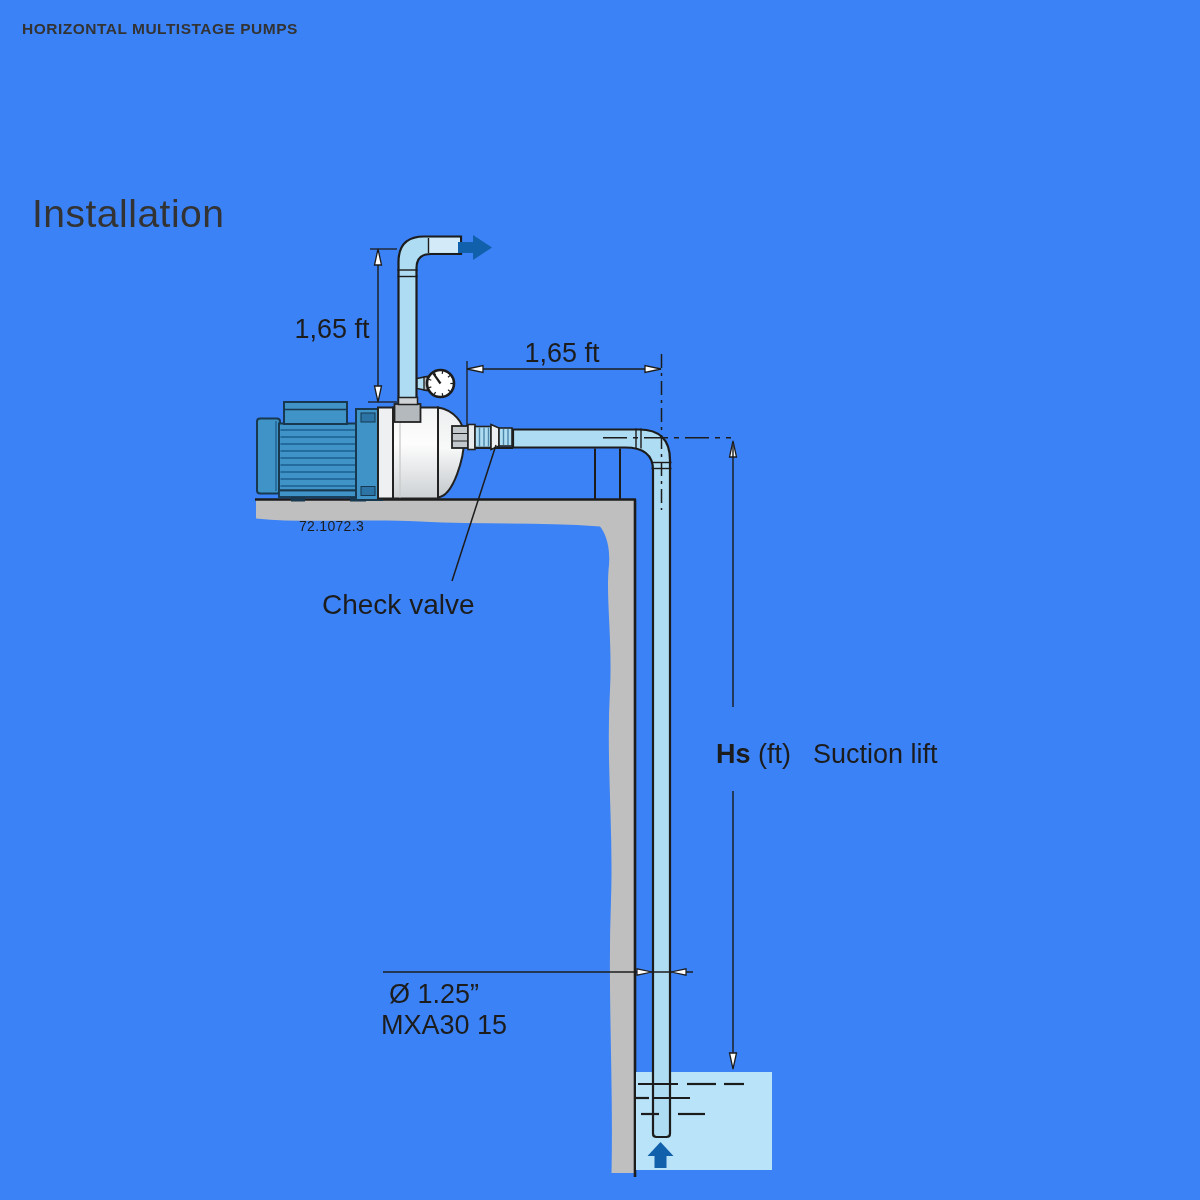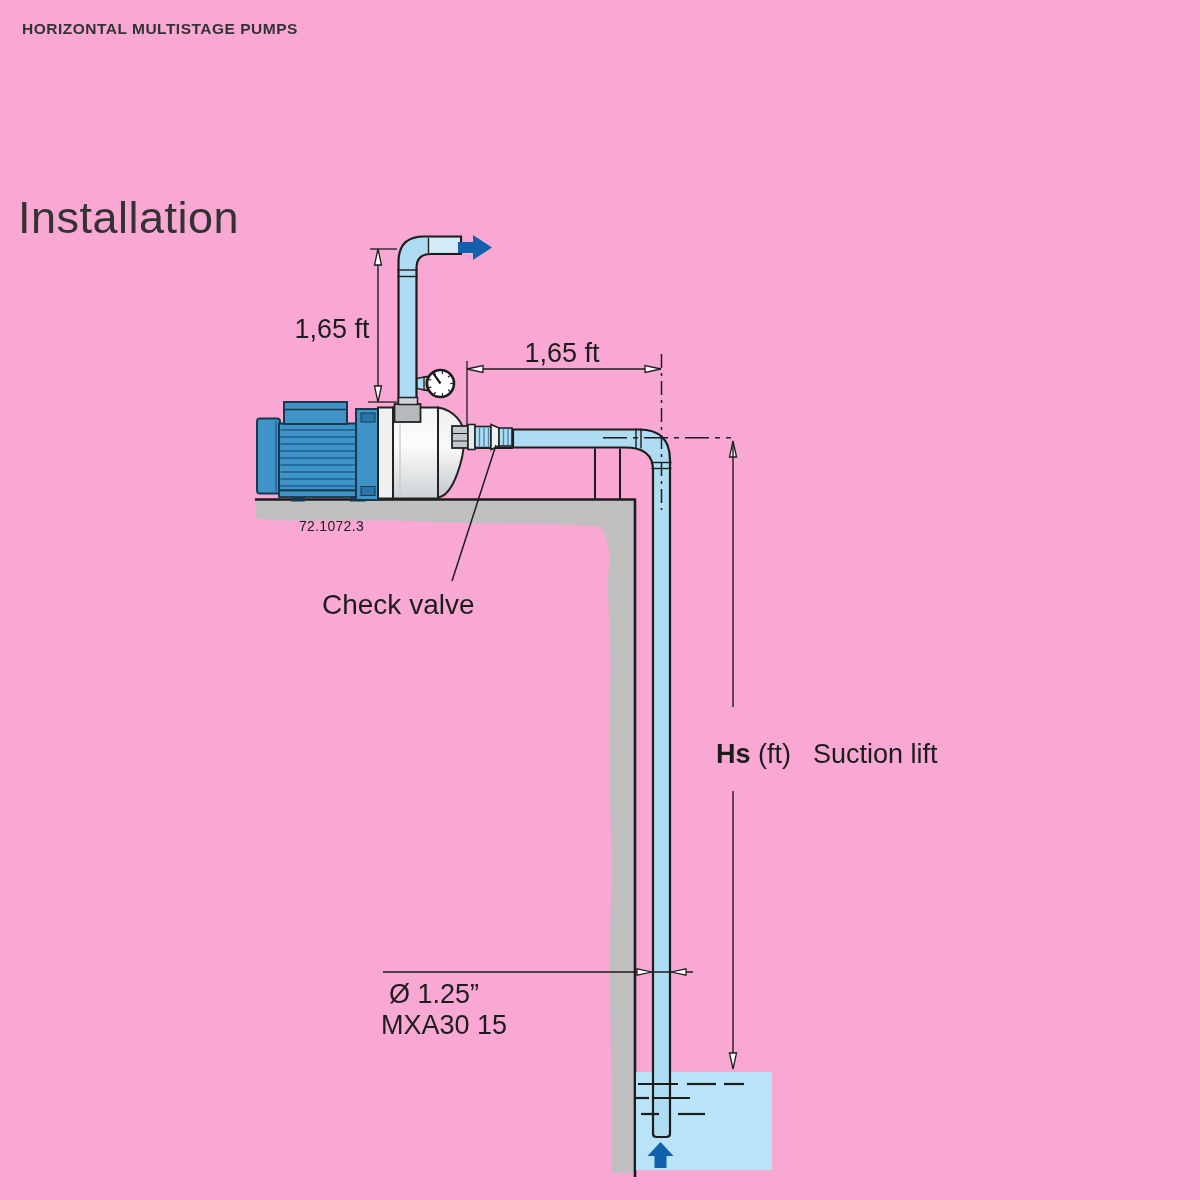--- a/index.html
+++ b/index.html
@@ -1,22 +1,22 @@
 <!DOCTYPE html>
 <html><head>
 <meta charset="utf-8">
 <style>
   html,body{margin:0;padding:0;background:#fff;}
-  .page{position:relative;width:1200px;height:1200px;background:#f9a8d4;overflow:hidden;
+  .page{position:relative;width:1200px;height:1200px;background:#3b82f6;overflow:hidden;
         font-family:"Liberation Sans",sans-serif;color:#2e2e2e;}
   .hdr-series{position:absolute;left:22px;top:20px;font-size:15.5px;font-weight:bold;
               letter-spacing:.5px;color:#333;}
   .hdr-model{position:absolute;left:20px;top:46px;font-size:32px;font-weight:bold;
              letter-spacing:.8px;color:#333;}
-  .page-title{position:absolute;left:18px;top:192px;font-size:45px;font-weight:normal;
+  .page-title{position:absolute;left:32px;top:192px;font-size:39px;font-weight:normal;
               letter-spacing:.5px;color:#333;}
   .diagram-svg{position:absolute;left:0;top:0;}
   svg text{font-family:"Liberation Sans",sans-serif;fill:#1c1c1c;}
   .dlabel{font-size:27px;}
   .dlabel-b{font-size:27px;font-weight:bold;}
   .dnum{font-size:14px;letter-spacing:.3px;}
 </style>
 </head>
 <body>
 

